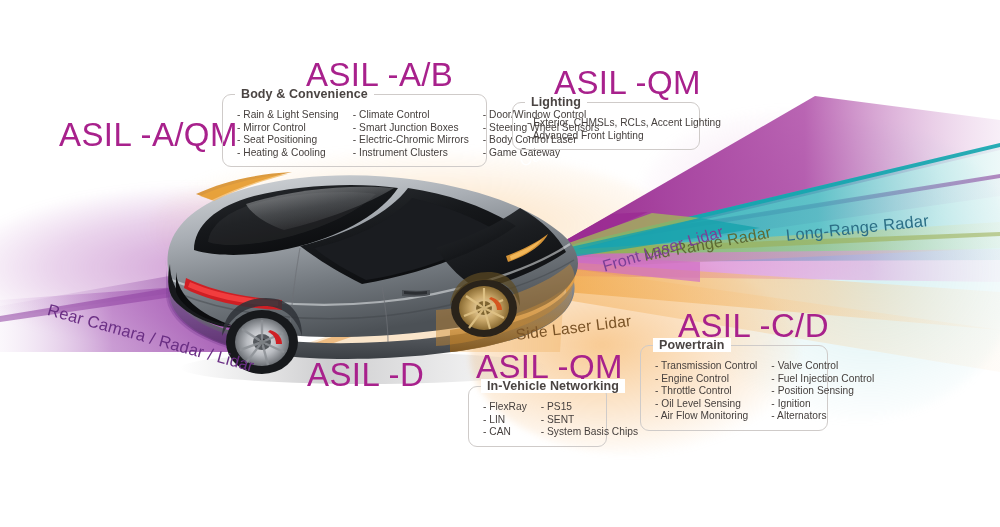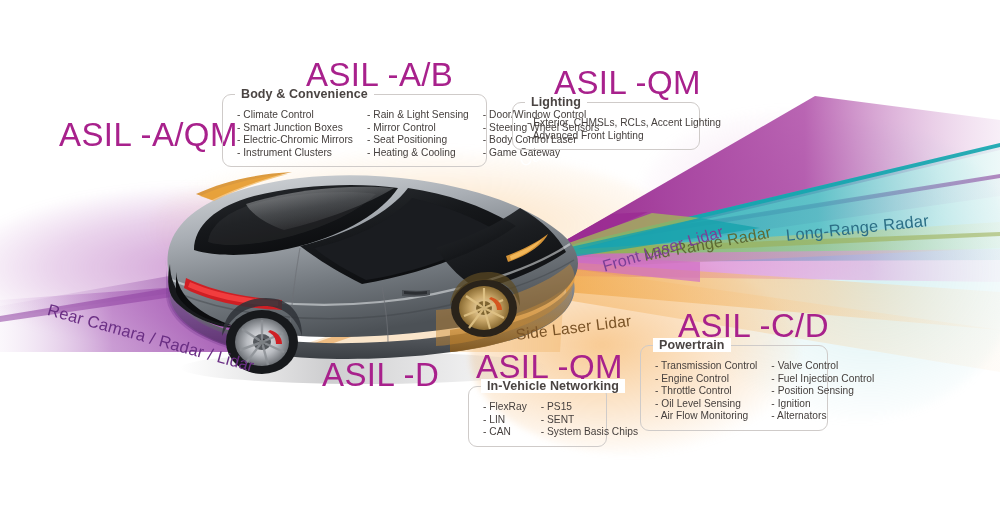--- a/index.html
+++ b/index.html
@@ -107,21 +107,21 @@
 
   #card-light{left:512px;top:66px;}
   #card-light .asil{margin-left:42px;margin-bottom:3px;}
   #card-light .box{width:186px;}
 
   #card-power{left:640px;top:309px;}
   #card-power .asil{margin-left:38px;margin-bottom:3px;}
   #card-power .box{width:186px;}
 
   #card-safety{left:303px;top:358px;}
-  #card-safety .asil{margin-left:19px;margin-bottom:3px;}
+  #card-safety .asil{margin-left:4px;margin-bottom:3px;}
   #card-safety .box{width:122px;}
 
   #card-net{left:468px;top:350px;}
   #card-net .asil{margin-left:8px;margin-bottom:3px;}
   #card-net .box{width:137px;}
 </style>
 </head>
 <body>
 
 <div id="stage">
@@ -366,30 +366,30 @@
   <div class="card" id="card-audio">
     <div class="asil">ASIL -A/QM</div>
   </div>
 
   <div class="card" id="card-body">
     <div class="asil">ASIL -A/B</div>
     <div class="box">
       <div class="cat">Body &amp; Convenience</div>
       <div class="cols">
         <ul class="items">
+          <li>Rain &amp; Light Sensing</li>
+          <li>Mirror Control</li>
+          <li>Seat Positioning</li>
+          <li>Heating &amp; Cooling</li>
+        </ul>
+        <ul class="items">
           <li>Climate Control</li>
           <li>Smart Junction Boxes</li>
           <li>Electric-Chromic Mirrors</li>
           <li>Instrument Clusters</li>
-        </ul>
-        <ul class="items">
-          <li>Rain &amp; Light Sensing</li>
-          <li>Mirror Control</li>
-          <li>Seat Positioning</li>
-          <li>Heating &amp; Cooling</li>
         </ul>
         <ul class="items">
           <li>Door/Window Control</li>
           <li>Steering Wheel Sensors</li>
           <li>Body Control Laser</li>
           <li>Game Gateway</li>
         </ul>
       </div>
     </div>
   </div>

